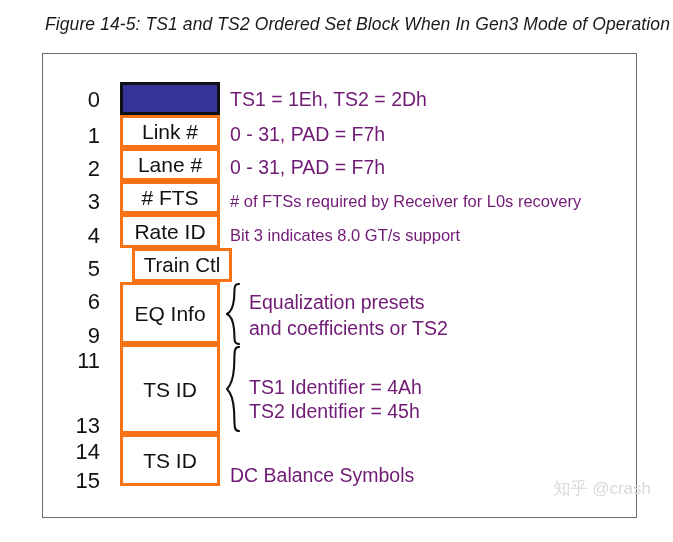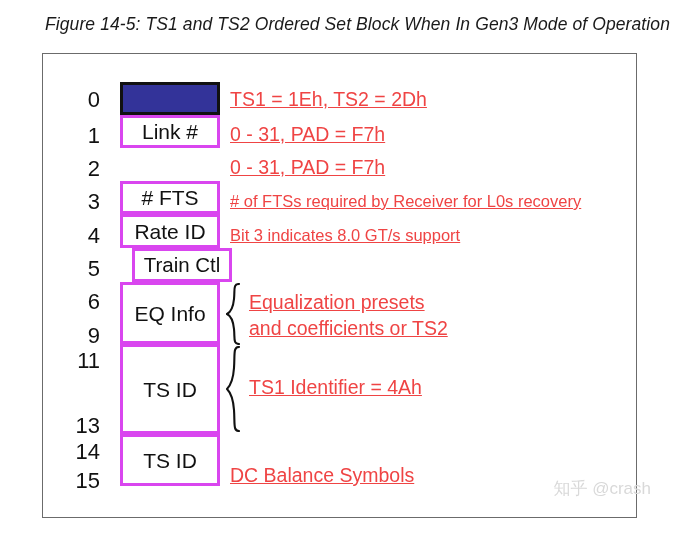--- a/index.html
+++ b/index.html
@@ -33,38 +33,37 @@
   .rownum{
     position:absolute;
     width:40px;text-align:right;
     font-size:22px;color:#111;
     font-family:"Liberation Sans",sans-serif;
     line-height:1;
   }
   
   .cell{
     position:absolute;left:120px;width:100px;
-    border:3px solid #d946ef;
+    border:3px solid #f97316;
     box-sizing:border-box;
     background:#ffffff;
     display:flex;align-items:center;justify-content:center;
     font-size:21px;color:#111;
     line-height:1;
     white-space:nowrap;
   }
   .cell.blue{background:#333399;border-color:#111;}
   .cell.tight{font-size:20.5px;}
 
   
   .note{
     position:absolute;
-    font-size:19.5px;color:#ef4444;
+    font-size:19.5px;color:#701a75;
     line-height:1.12;
     white-space:nowrap;
-    text-decoration:underline;
   }
   .note.small{font-size:16.5px;}
 
   .brace{
     position:absolute;
     color:#111;
     font-family:"Liberation Serif",serif;
     line-height:1;
   }
   .brace svg{display:block;}
@@ -95,20 +94,21 @@
   <div class="rownum" style="left:60px;top:258px;">5</div>
   <div class="rownum" style="left:60px;top:291px;">6</div>
   <div class="rownum" style="left:60px;top:325px;">9</div>
   <div class="rownum" style="left:60px;top:350px;">11</div>
   <div class="rownum" style="left:60px;top:415px;">13</div>
   <div class="rownum" style="left:60px;top:441px;">14</div>
   <div class="rownum" style="left:60px;top:470px;">15</div>
 
   <div class="cell blue" style="top:82px;height:33px;"></div>
   <div class="cell" style="top:115px;height:33px;">Link #</div>
+  <div class="cell" style="top:148px;height:33px;">Lane #</div>
   <div class="cell" style="top:214px;height:34px;">Rate ID</div>
   <div class="cell" style="top:181px;height:33px;"># FTS</div>
   <div class="cell tight" style="top:248px;height:34px;margin-left:12px;">Train Ctl</div>
   <div class="cell" style="top:282px;height:62px;">EQ Info</div>
   <div class="cell" style="top:344px;height:90px;">TS ID</div>
   <div class="cell" style="top:434px;height:52px;">TS ID</div>
 
   <div class="brace" style="left:226px;top:283px;">
     <svg width="16" height="62" viewBox="0 0 16 62" aria-hidden="true">
       <path d="M13 1 C7 1 9 6 8 16 C7 26 3 30 1 31 C3 32 7 36 8 46 C9 56 7 61 13 61" fill="none" stroke="#111" stroke-width="2.1" stroke-linecap="round"></path>
@@ -128,18 +128,19 @@
   <div class="note" style="left:230px;top:157px;">0 - 31,   PAD = F7h</div>
 
   <div class="note small" style="left:230px;top:192px;"># of FTSs required by Receiver for L0s recovery</div>
 
   <div class="note small" style="left:230px;top:226px;">Bit 3 indicates 8.0 GT/s support</div>
 
   <div class="note" style="left:249px;top:292px;">Equalization presets</div>
   <div class="note" style="left:249px;top:318px;">and coefficients or TS2</div>
 
   <div class="note" style="left:249px;top:377px;">TS1 Identifier = 4Ah</div>
+  <div class="note" style="left:249px;top:401px;">TS2 Identifier = 45h</div>
 
   <div class="note" style="left:230px;top:465px;">DC Balance Symbols</div>
 
 </div>
 
 <div id="watermark">知乎 @crash</div>
 
 </body></html>

